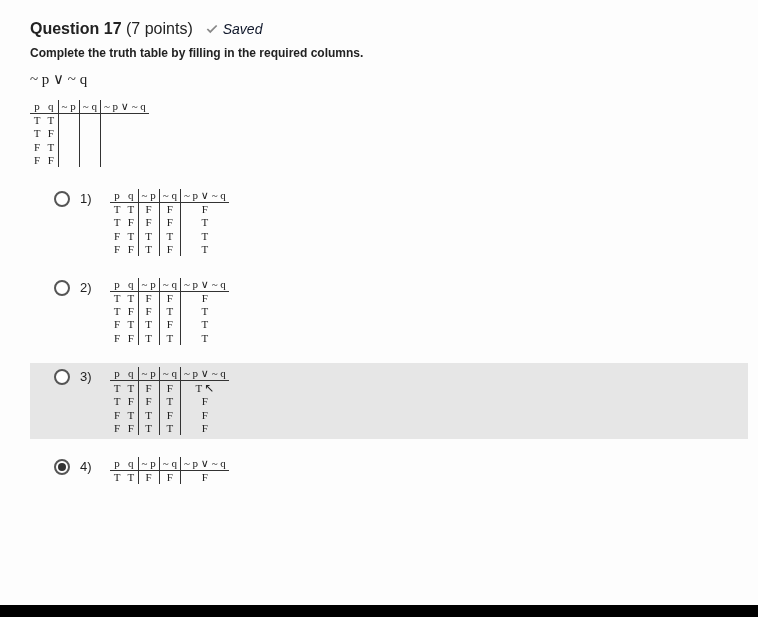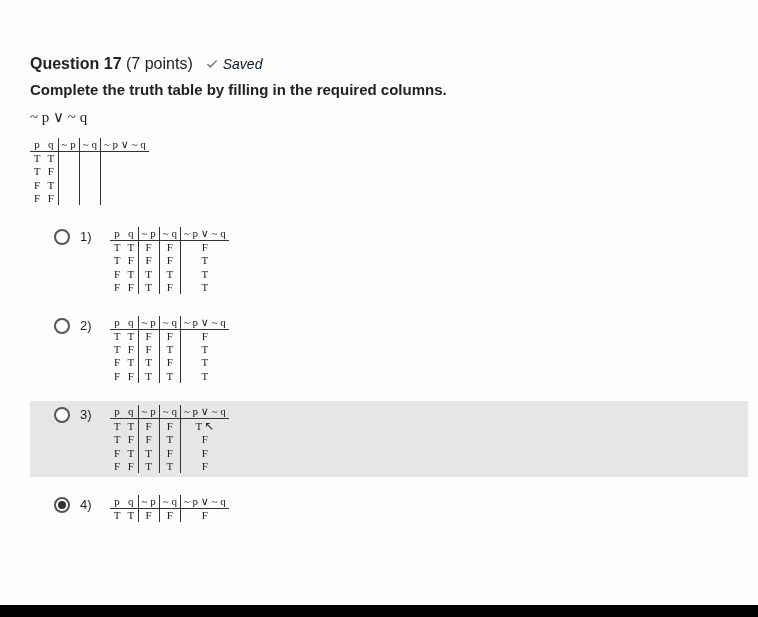--- a/index.html
+++ b/index.html
@@ -26,36 +26,35 @@
       position: absolute;
       left: 0; right: 0; bottom: 0;
       height: 12px;
       background: #000;
     }
     .question-header {
       font-size: 16px;
       display: flex;
       gap: 12px;
       margin-bottom: 8px;
-      margin-top: 35px;
     }
     .question-title { font-weight: bold; }
     .question-points { font-weight: normal; }
     .saved {
       color: #0f172a;
       font-style: italic;
       font-size: 14px;
       display: flex;
       align-items: center;
       gap: 4px;
     }
     .saved svg { width: 14px; height: 14px; }
     .instruction {
       font-weight: bold;
-      font-size: 15px;
+      font-size: 12px;
       margin: 6px 0 10px 0;
     }
     .expr {
       font-size: 15px;
       margin-bottom: 12px;
       font-family: 'Times New Roman', serif;
     }
     .truth-table {
       border-collapse: collapse;
       font-family: 'Times New Roman', serif;

